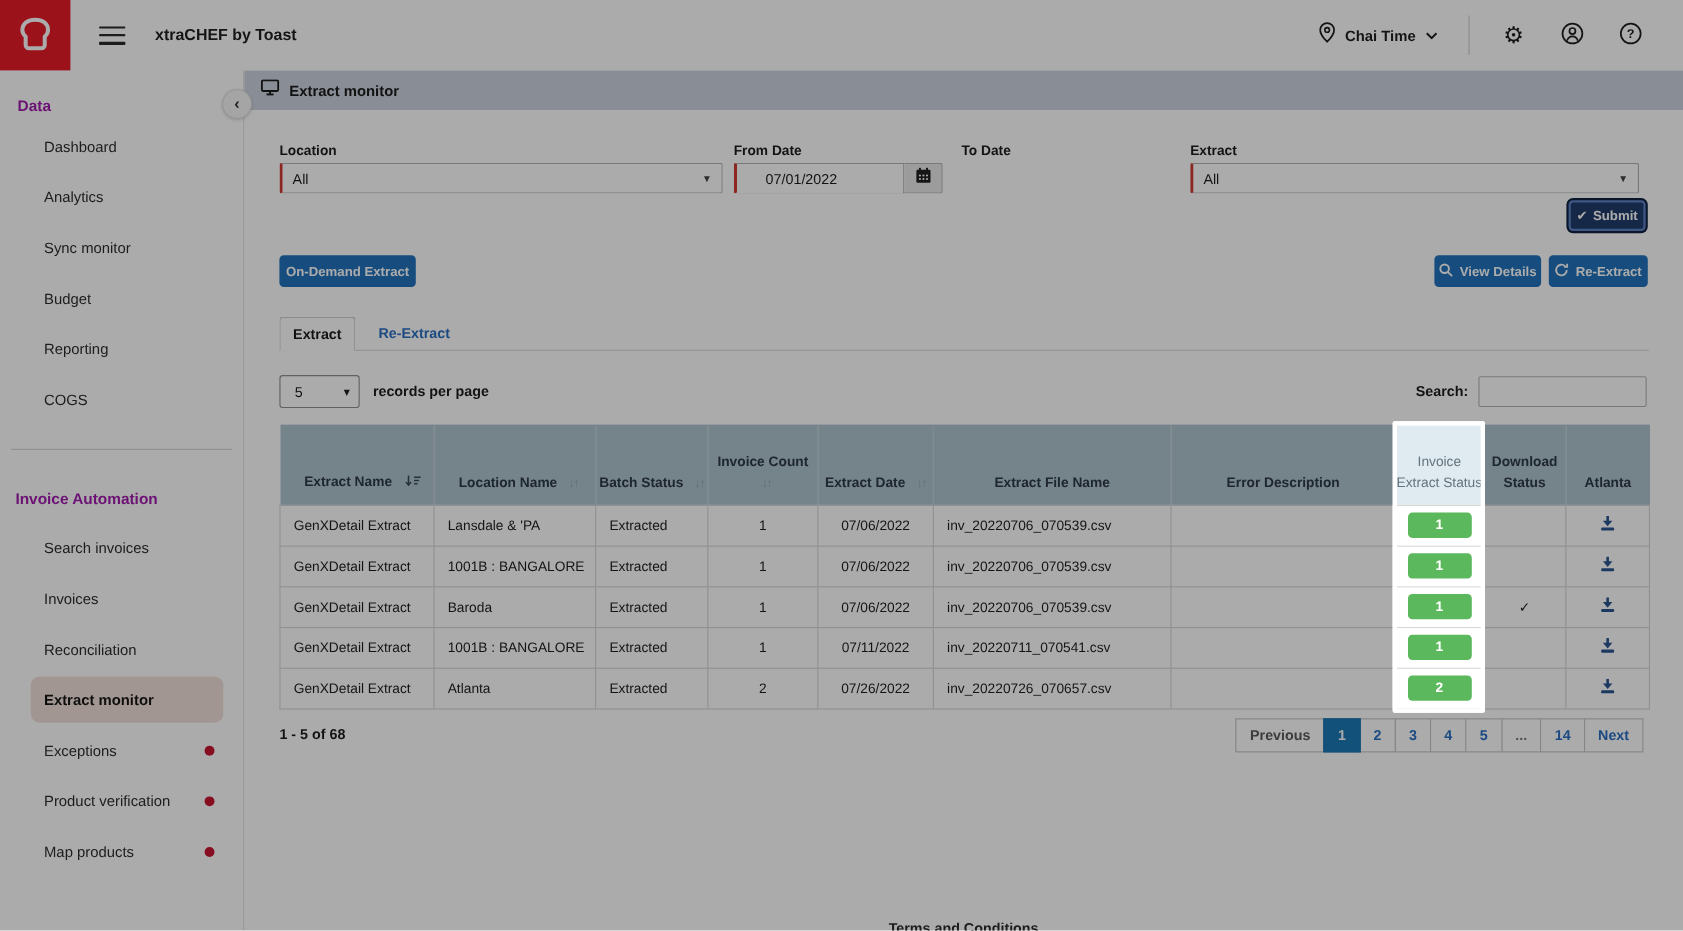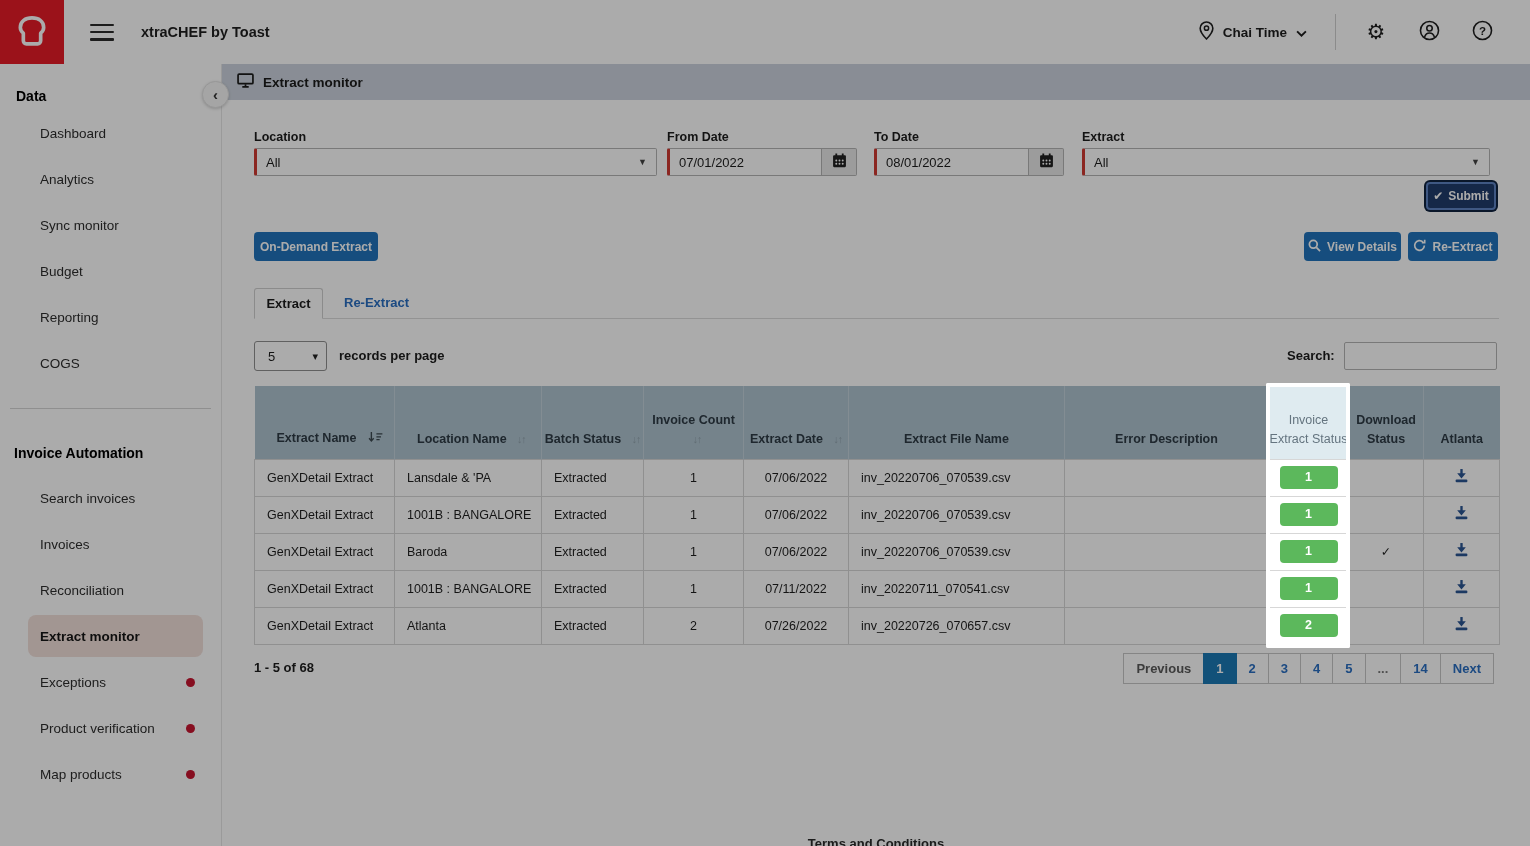--- a/index.html
+++ b/index.html
@@ -16,38 +16,38 @@
   .topbar-right { margin-left:auto; margin-right:36px; display:flex; align-items:center; }
   .loc-switch { display:flex; align-items:center; gap:9px; cursor:pointer; }
   .loc-label { font-size:13.5px; font-weight:bold; color:#1f1f1f; }
   .tb-divider { width:1px; height:36px; background:#cfcfcf; margin:0 28px; }
   .tb-icon { width:24px; height:24px; display:flex; align-items:center; justify-content:center; background:none; border:none; cursor:pointer; margin-left:0; }
   .tb-icon + .tb-icon { margin-left:29px; }
   .gear-glyph { font-size:21px; line-height:1; color:#1f1f1f; font-family:"DejaVu Sans",sans-serif; }
 
   
   .sidebar { position:absolute; left:0; top:64px; width:222px; height:782px; background:#fff; border-right:1px solid #e6e6e6; z-index:1; }
-  .side-title { font-size:14px; font-weight:bold; color:#000000; margin:24px 0 6px 16px; }
+  .side-title { font-size:14px; font-weight:bold; color:#a21caf; margin:24px 0 6px 16px; }
   .side-title2 { margin:36px 0 14px 14px; }
   .nav-item { height:46px; display:flex; align-items:center; margin:0 18px 0 28px; padding-left:12px; font-size:13.5px; color:#2e2e2e; cursor:pointer; border-radius:8px; }
   .nav-item.active { background:#f2e0da; font-weight:bold; color:#161616; height:42px; margin-top:2px; margin-bottom:2px; }
   .reddot { width:9px; height:9px; border-radius:50%; background:#c81530; margin-left:auto; margin-right:8px; }
   .side-divider { height:1px; background:#d6d6d6; margin:22px 10px 0 10px; }
   .collapse-btn { position:absolute; left:202px; top:17px; width:27px; height:27px; border-radius:50%; background:#f7f7f7; border:1px solid #e2e2e2; box-shadow:0 1px 3px rgba(0,0,0,.18); color:#333; font-size:15px; font-weight:bold; display:flex; align-items:center; justify-content:center; cursor:pointer; z-index:3; }
 
   
   .main { position:absolute; left:222px; top:64px; width:1308px; height:782px; background:#fff; }
   .page-header { position:absolute; left:0; top:0; width:1308px; height:36px; background:#ccd3de; display:flex; align-items:center; padding-left:15px; gap:9px; }
   .page-title { font-size:13.5px; font-weight:bold; color:#1b1b1b; }
 
   .flabel { position:absolute; font-size:12.5px; font-weight:bold; color:#1d1d1d; top:66px; }
   .fctrl { position:absolute; top:84px; height:28px; background:#fff; border:1px solid #b5b5b5; border-left:3px solid #cf3a32; border-radius:2px; display:flex; align-items:center; font-size:13px; color:#1d1d1d; padding-left:9px; cursor:pointer;justify-content:center; }
   .fctrl .arrow { margin-left:auto; margin-right:9px; font-size:9px; color:#444; }
   .dategrp { position:absolute; top:84px; display:flex; }
-  .dateinput { width:155px; height:28px; background:#fff; border:1px solid #b5b5b5; border-left:3px solid #cf3a32; border-radius:2px 0 0 2px; font-size:13px; color:#1d1d1d; display:flex; align-items:center; padding-left:9px; }
+  .dateinput { width:155px; height:28px; background:#fff; border:1px solid #b5b5b5; border-left:3px solid #cf3a32; border-radius:2px 0 0 2px; font-size:13px; color:#1d1d1d; display:flex; align-items:center; padding-left:26px; }
   .calbtn { width:35px; height:28px; background:#e9e9e9; border:1px solid #b5b5b5; border-left:none; border-radius:0 2px 2px 0; display:flex; align-items:center; justify-content:center; cursor:pointer; }
 
   .btn { border:none; border-radius:4px; background:#2274bc; color:#fff; font-size:12px; font-weight:bold; height:29px; display:inline-flex; align-items:center; justify-content:center; gap:6px; cursor:pointer; font-family:inherit; }
   .btn-submit { position:absolute; left:1204px; top:118px; width:70px; height:28px; background:#203c6c; border:2px solid #5f83c4; box-shadow:0 0 0 2px #10233f; border-radius:4px; color:#fff; font-size:12px; font-weight:bold; display:flex; align-items:center; justify-content:center; gap:5px; cursor:pointer; font-family:inherit; }
   .btn-ondemand { position:absolute; left:32px; top:168px; width:124px; }
   .btn-viewdetails { position:absolute; left:1082px; top:168px; width:97px; }
   .btn-reextract { position:absolute; left:1186px; top:168px; width:90px; }
 
   .tabstrip { position:absolute; left:32px; top:223px; width:1245px; height:32px; border-bottom:1px solid #dcdcdc; display:flex; align-items:flex-end; }
   .tab-active { width:69px; height:31px; background:#fff; border:1px solid #cfcfcf; border-bottom:1px solid #fff; border-radius:3px 3px 0 0; margin-bottom:-1px; display:flex; align-items:center; justify-content:center; font-size:13px; font-weight:bold; color:#1c1c1c; cursor:pointer; }
@@ -230,39 +230,20 @@
                 <circle cx="10" cy="7" r=".9"></circle>
                 <circle cx="4" cy="10" r=".9"></circle>
                 <circle cx="7" cy="10" r=".9"></circle>
                 <circle cx="10" cy="10" r=".9"></circle>
               </g>
             </svg>
         </span>
       </div>
     </div>
 
-    <div class="dategrp" style="left:652px;">
-      <div class="dateinput">08/01/2022</div>
-      <div class="calbtn">
-        <span>
-          <svg width="15" height="15" viewBox="0 0 14 14">
-              <path d="M4 .5v3M10 .5v3" stroke="#222" stroke-width="1.7"></path>
-              <rect x="1" y="2.2" width="12" height="11" rx="1" fill="#222"></rect>
-              <g fill="#fff">
-                <circle cx="4" cy="7" r=".9"></circle>
-                <circle cx="7" cy="7" r=".9"></circle>
-                <circle cx="10" cy="7" r=".9"></circle>
-                <circle cx="4" cy="10" r=".9"></circle>
-                <circle cx="7" cy="10" r=".9"></circle>
-                <circle cx="10" cy="10" r=".9"></circle>
-              </g>
-            </svg>
-        </span>
-      </div>
-    </div>
 
     <div class="fctrl" style="left:860px; width:408px;">
       <span>All</span>
       <span class="arrow">▼</span>
     </div>
 
     <button class="btn-submit">
       <span>✔</span>
       <span>Submit</span>
     </button>

